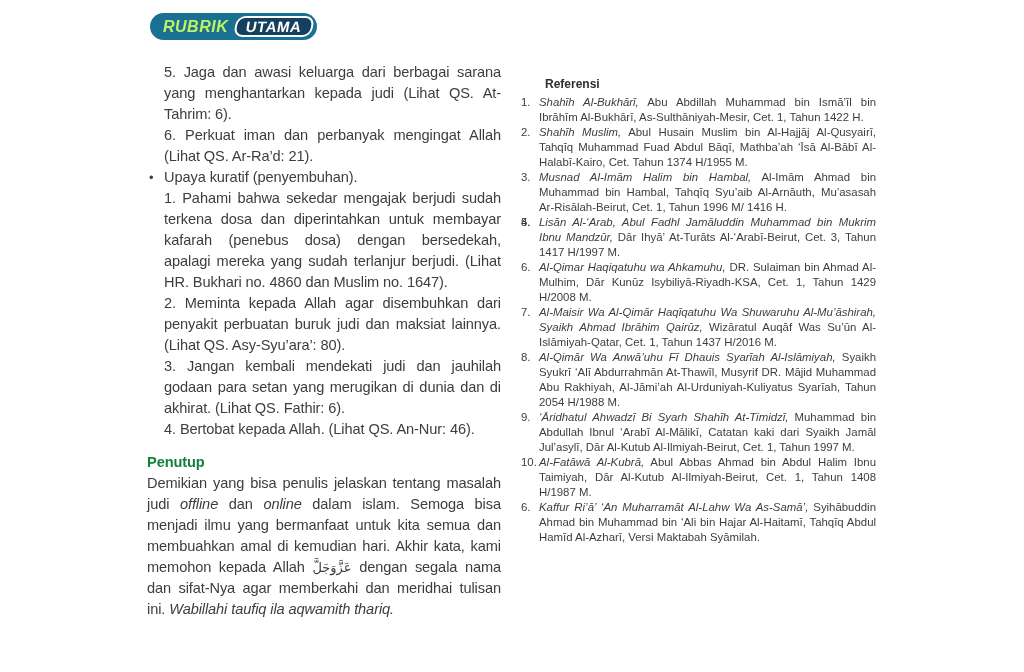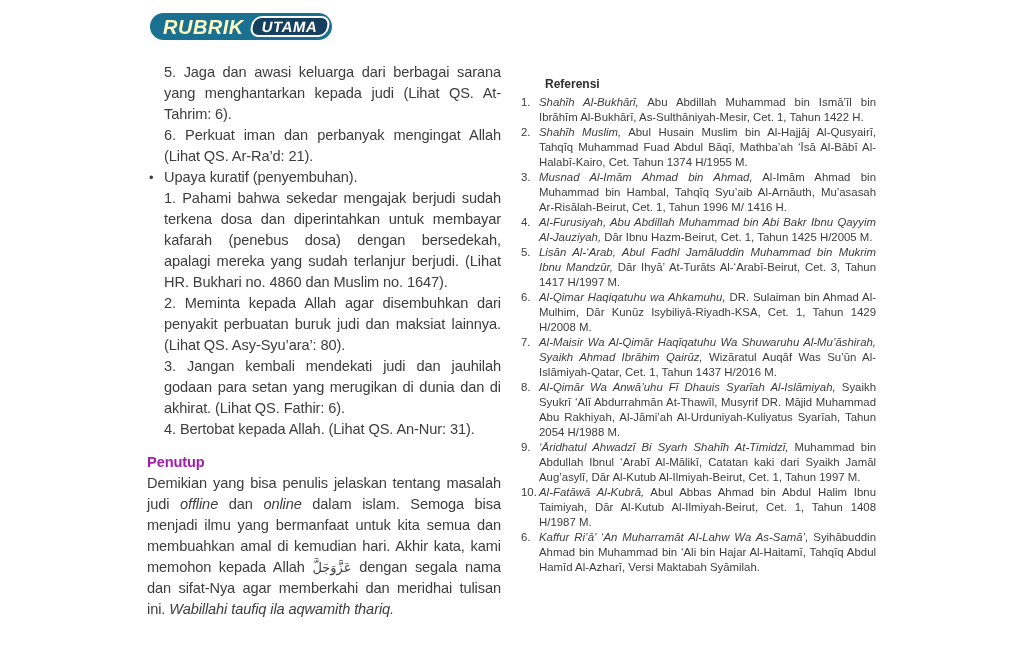--- a/index.html
+++ b/index.html
@@ -7,38 +7,38 @@
     position:relative;width:1024px;height:672px;background:#ffffff;overflow:hidden;
     font-family:"Liberation Sans","DejaVu Sans",sans-serif;color:#3d3d3d;
   }
   
   .logo{
     position:absolute;left:150px;top:13px;height:27px;
     display:flex;align-items:center;
     background:#1a7090;border-radius:14px;padding:0 4px 0 13px;box-sizing:border-box;
   }
   .logo-rubrik{
-    color:#fef9c3;font-weight:700;font-style:italic;font-size:20px;letter-spacing:.5px;line-height:1;
+    color:#bef264;font-weight:700;font-style:italic;font-size:16px;letter-spacing:.5px;line-height:1;
   }
   .logo-utama{
     margin-left:7px;background:#143f5e;border:2px solid #ffffff;border-radius:9px;
     transform:skewX(-10deg);padding:0 9px;height:21px;display:flex;align-items:center;box-sizing:border-box;
   }
   .logo-utama span{
     color:#ffffff;font-weight:700;font-size:15px;letter-spacing:.5px;line-height:1;display:block;
   }
   
   .col-left{
     position:absolute;left:147px;top:62px;width:354px;
     font-size:14.6px;line-height:21px;text-align:justify;letter-spacing:-0.1px;
   }
   .lc-item{position:relative;margin-left:17px;}
   .lc-bullet{position:absolute;left:-15px;top:0;font-size:13px;}
   .closing{margin-top:12px;}
-  .closing-heading{font-weight:700;color:#a21caf;}
+  .closing-heading{font-weight:700;color:#15803d;}
   .closing-para{margin:0;}
   .honorific{font-size:13px;line-height:1;}
   
   .col-right{
     position:absolute;left:521px;top:77px;width:355px;
     font-size:11.4px;line-height:15px;text-align:justify;
   }
   .ref-heading{font-weight:700;color:#2e2e2e;font-size:12px;line-height:15px;margin-bottom:3px;text-align:left;padding-left:24px;}
   .ref-item{position:relative;padding-left:18px;}
   .ref-num{position:absolute;left:0;top:0;font-style:normal;}
@@ -77,60 +77,60 @@
         <div class="lc-item">
         <span class="lc-bullet"></span>
         <span class="lc-text">2. Meminta kepada Allah agar disembuhkan dari penyakit perbuatan buruk judi dan maksiat lainnya. (Lihat QS. Asy-Syu’ara’: 80).</span>
       </div>
         <div class="lc-item">
         <span class="lc-bullet"></span>
         <span class="lc-text">3. Jangan kembali mendekati judi dan jauhilah godaan para setan yang merugikan di dunia dan di akhirat. (Lihat QS. Fathir: 6).</span>
       </div>
         <div class="lc-item">
         <span class="lc-bullet"></span>
-        <span class="lc-text">4. Bertobat kepada Allah. (Lihat QS. An-Nur: 31).</span>
+        <span class="lc-text">4. Bertobat kepada Allah. (Lihat QS. An-Nur: 46).</span>
       </div>
       </div>
 
     <div class="closing">
       <div class="closing-heading">Penutup</div>
       <p class="closing-para"><span>Demikian yang bisa penulis jelaskan tentang masalah judi </span><i>offline</i><span> dan </span><i>online</i><span> dalam islam. Semoga bisa menjadi ilmu yang bermanfaat untuk kita semua dan membuahkan amal di kemudian hari. Akhir kata, kami memohon kepada Allah </span><span class="honorific">عَزَّوَجَلَّ</span><span> dengan segala nama dan sifat-Nya agar memberkahi dan meridhai tulisan ini. </span><i>Wabillahi taufiq ila aqwamith thariq.</i></p>
     </div>
   </div>
 
   <div class="col-right">
     <div class="ref-heading">Referensi</div>
     <div>
 
     <div class="ref-item">
         <span class="ref-num">1.</span><span class="ref-body"><i class="ref-title">Shahīh Al-Bukhārī,</i><span class="ref-rest"> Abu Abdillah Muhammad bin Ismā’īl bin Ibrāhīm Al-Bukhārī, As-Sulthāniyah-Mesir, Cet. 1, Tahun 1422 H.</span></span>
       </div>
         <div class="ref-item">
         <span class="ref-num">2.</span><span class="ref-body"><i class="ref-title">Shahīh Muslim,</i><span class="ref-rest"> Abul Husain Muslim bin Al-Hajjāj Al-Qusyairī, Tahqīq Muhammad Fuad Abdul Bāqī, Mathba’ah ‘Īsā Al-Bābī Al-Halabī-Kairo, Cet. Tahun 1374 H/1955 M.</span></span>
       </div>
         <div class="ref-item">
-        <span class="ref-num">3.</span><span class="ref-body"><i class="ref-title">Musnad Al-Imām Ahmad bin Ahmad,</i><span class="ref-rest"> Al-Imām Ahmad bin Muhammad bin Hambal, Tahqīq Syu’aib Al-Arnāuth, Mu’asasah Ar-Risālah-Beirut, Cet. 1, Tahun 1996 M/ 1416 H.</span></span>
+        <span class="ref-num">3.</span><span class="ref-body"><i class="ref-title">Musnad Al-Imām Halim bin Hambal,</i><span class="ref-rest"> Al-Imām Ahmad bin Muhammad bin Hambal, Tahqīq Syu’aib Al-Arnāuth, Mu’asasah Ar-Risālah-Beirut, Cet. 1, Tahun 1996 M/ 1416 H.</span></span>
       </div>
         <div class="ref-item">
-        <span class="ref-num">4.</span><span class="ref-body"><i class="ref-title">Al-Furusiyah, Abu Abdillah Muhammad bin Abi Bakr Ibnu Qayyim Al-Jauziyah,</i><span class="ref-rest"> Dār Ibnu Hazm-Beirut, Cet. 1, Tahun 1425 H/2005 M.</span></span>
+        <span class="ref-num">4.</span>
       </div>
         <div class="ref-item">
         <span class="ref-num">5.</span><span class="ref-body"><i class="ref-title">Lisān Al-‘Arab, Abul Fadhl Jamāluddin Muhammad bin Mukrim Ibnu Mandzūr,</i><span class="ref-rest"> Dār Ihyā’ At-Turāts Al-‘Arabī-Beirut, Cet. 3, Tahun 1417 H/1997 M.</span></span>
       </div>
         <div class="ref-item">
         <span class="ref-num">6.</span><span class="ref-body"><i class="ref-title">Al-Qimar Haqiqatuhu wa Ahkamuhu,</i><span class="ref-rest"> DR. Sulaiman bin Ahmad Al-Mulhim, Dār Kunūz Isybiliyā-Riyadh-KSA, Cet. 1, Tahun 1429 H/2008 M.</span></span>
       </div>
         <div class="ref-item">
         <span class="ref-num">7.</span><span class="ref-body"><i class="ref-title">Al-Maisir Wa Al-Qimār Haqīqatuhu Wa Shuwaruhu Al-Mu’āshirah, Syaikh Ahmad Ibrāhim Qairūz,</i><span class="ref-rest"> Wizāratul Auqāf Was Su’ūn Al-Islāmiyah-Qatar, Cet. 1, Tahun 1437 H/2016 M.</span></span>
       </div>
         <div class="ref-item">
         <span class="ref-num">8.</span><span class="ref-body"><i class="ref-title">Al-Qimār Wa Anwā’uhu Fī Dhauis Syarīah Al-Islāmiyah,</i><span class="ref-rest"> Syaikh Syukrī ‘Alī Abdurrahmān At-Thawīl, Musyrif DR. Mājid Muhammad Abu Rakhiyah, Al-Jāmi’ah Al-Urduniyah-Kuliyatus Syarīah, Tahun 2054 H/1988 M.</span></span>
       </div>
         <div class="ref-item">
-        <span class="ref-num">9.</span><span class="ref-body"><i class="ref-title">‘Āridhatul Ahwadzī Bi Syarh Shahīh At-Timidzī,</i><span class="ref-rest"> Muhammad bin Abdullah Ibnul ‘Arabī Al-Mālikī, Catatan kaki dari Syaikh Jamāl Aug’asylī, Dār Al-Kutub Al-Ilmiyah-Beirut, Cet. 1, Tahun 1997 M.</span></span>
+        <span class="ref-num">9.</span><span class="ref-body"><i class="ref-title">‘Āridhatul Ahwadzī Bi Syarh Shahīh At-Timidzī,</i><span class="ref-rest"> Muhammad bin Abdullah Ibnul ‘Arabī Al-Mālikī, Catatan kaki dari Syaikh Jamāl Jul’asylī, Dār Al-Kutub Al-Ilmiyah-Beirut, Cet. 1, Tahun 1997 M.</span></span>
       </div>
         <div class="ref-item">
         <span class="ref-num">10.</span><span class="ref-body"><i class="ref-title">Al-Fatāwā Al-Kubrā,</i><span class="ref-rest"> Abul Abbas Ahmad bin Abdul Halim Ibnu Taimiyah, Dār Al-Kutub Al-Ilmiyah-Beirut, Cet. 1, Tahun 1408 H/1987 M.</span></span>
       </div>
         <div class="ref-item">
         <span class="ref-num">6.</span><span class="ref-body"><i class="ref-title">Kaffur Ri’ā’ ‘An Muharramāt Al-Lahw Wa As-Samā’,</i><span class="ref-rest"> Syihābuddin Ahmad bin Muhammad bin ‘Ali bin Hajar Al-Haitamī, Tahqīq Abdul Hamīd Al-Azharī, Versi Maktabah Syāmilah.</span></span>
       </div>
       </div>
   </div>
 

